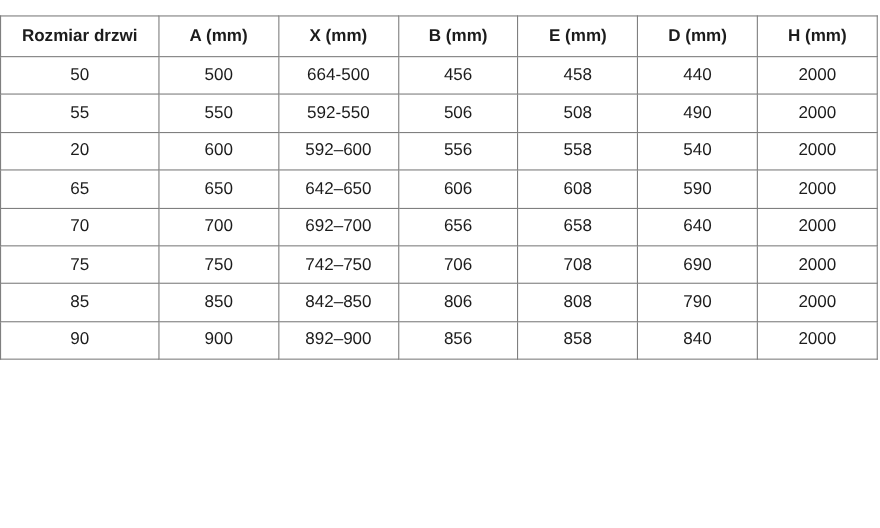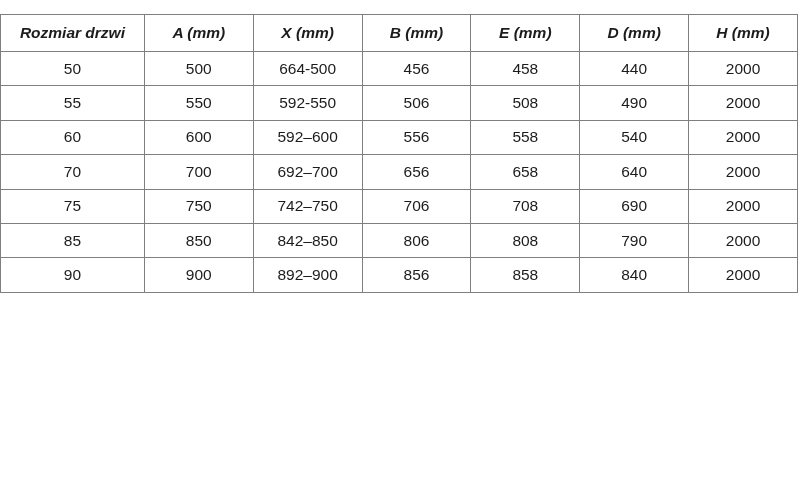--- a/index.html
+++ b/index.html
@@ -30,21 +30,20 @@
     text-align: center;
     vertical-align: middle;
     padding: 0;
     overflow: hidden;
     white-space: nowrap;
   }
   table.size-table th {
     height: 36px;
     font-size: 15.5px;
     font-weight: bold;
-    font-style: italic;
   }
   table.size-table td {
     height: 33.4px;
     font-size: 15.5px;
     font-weight: normal;
   }
   col.c-first { width: 18.05%; }
   col.c-num   { width: 13.66%; }
 </style>
 </head>
@@ -85,26 +84,35 @@
         <tr>
           <td>55</td>
           <td>550</td>
           <td>592-550</td>
           <td>506</td>
           <td>508</td>
           <td>490</td>
           <td>2000</td>
         </tr>
         <tr>
-          <td>60</td>
+          <td>20</td>
           <td>600</td>
           <td>592–600</td>
           <td>556</td>
           <td>558</td>
           <td>540</td>
+          <td>2000</td>
+        </tr>
+        <tr>
+          <td>65</td>
+          <td>650</td>
+          <td>642–650</td>
+          <td>606</td>
+          <td>608</td>
+          <td>590</td>
           <td>2000</td>
         </tr>
         <tr>
           <td>70</td>
           <td>700</td>
           <td>692–700</td>
           <td>656</td>
           <td>658</td>
           <td>640</td>
           <td>2000</td>

